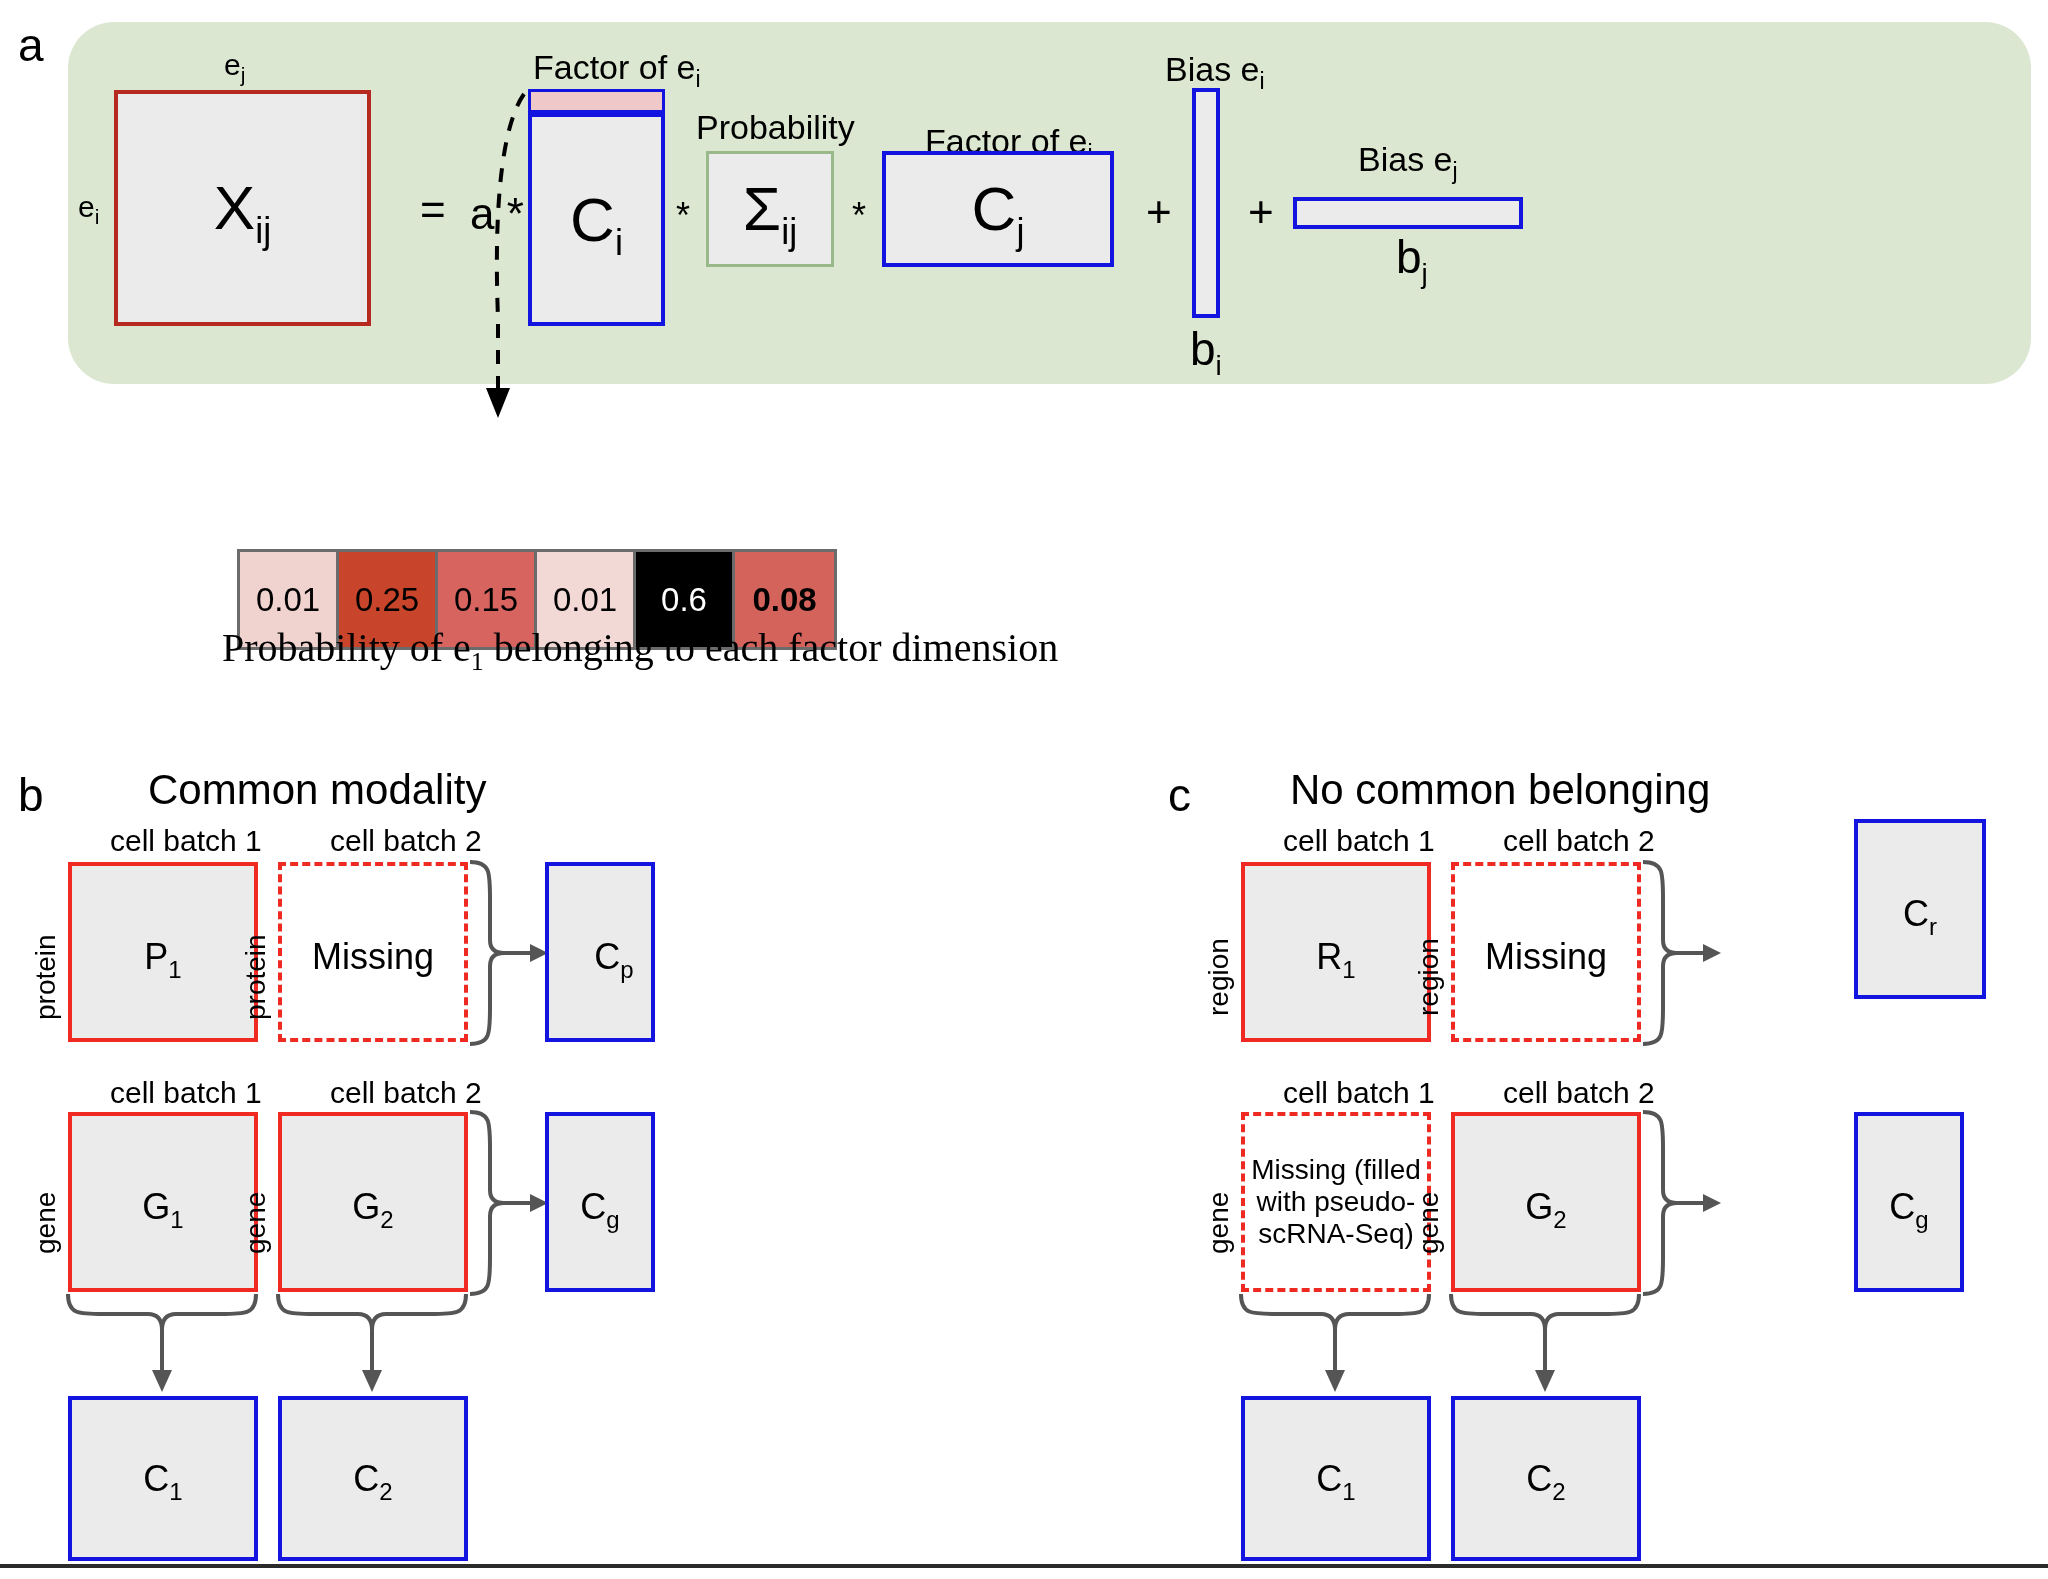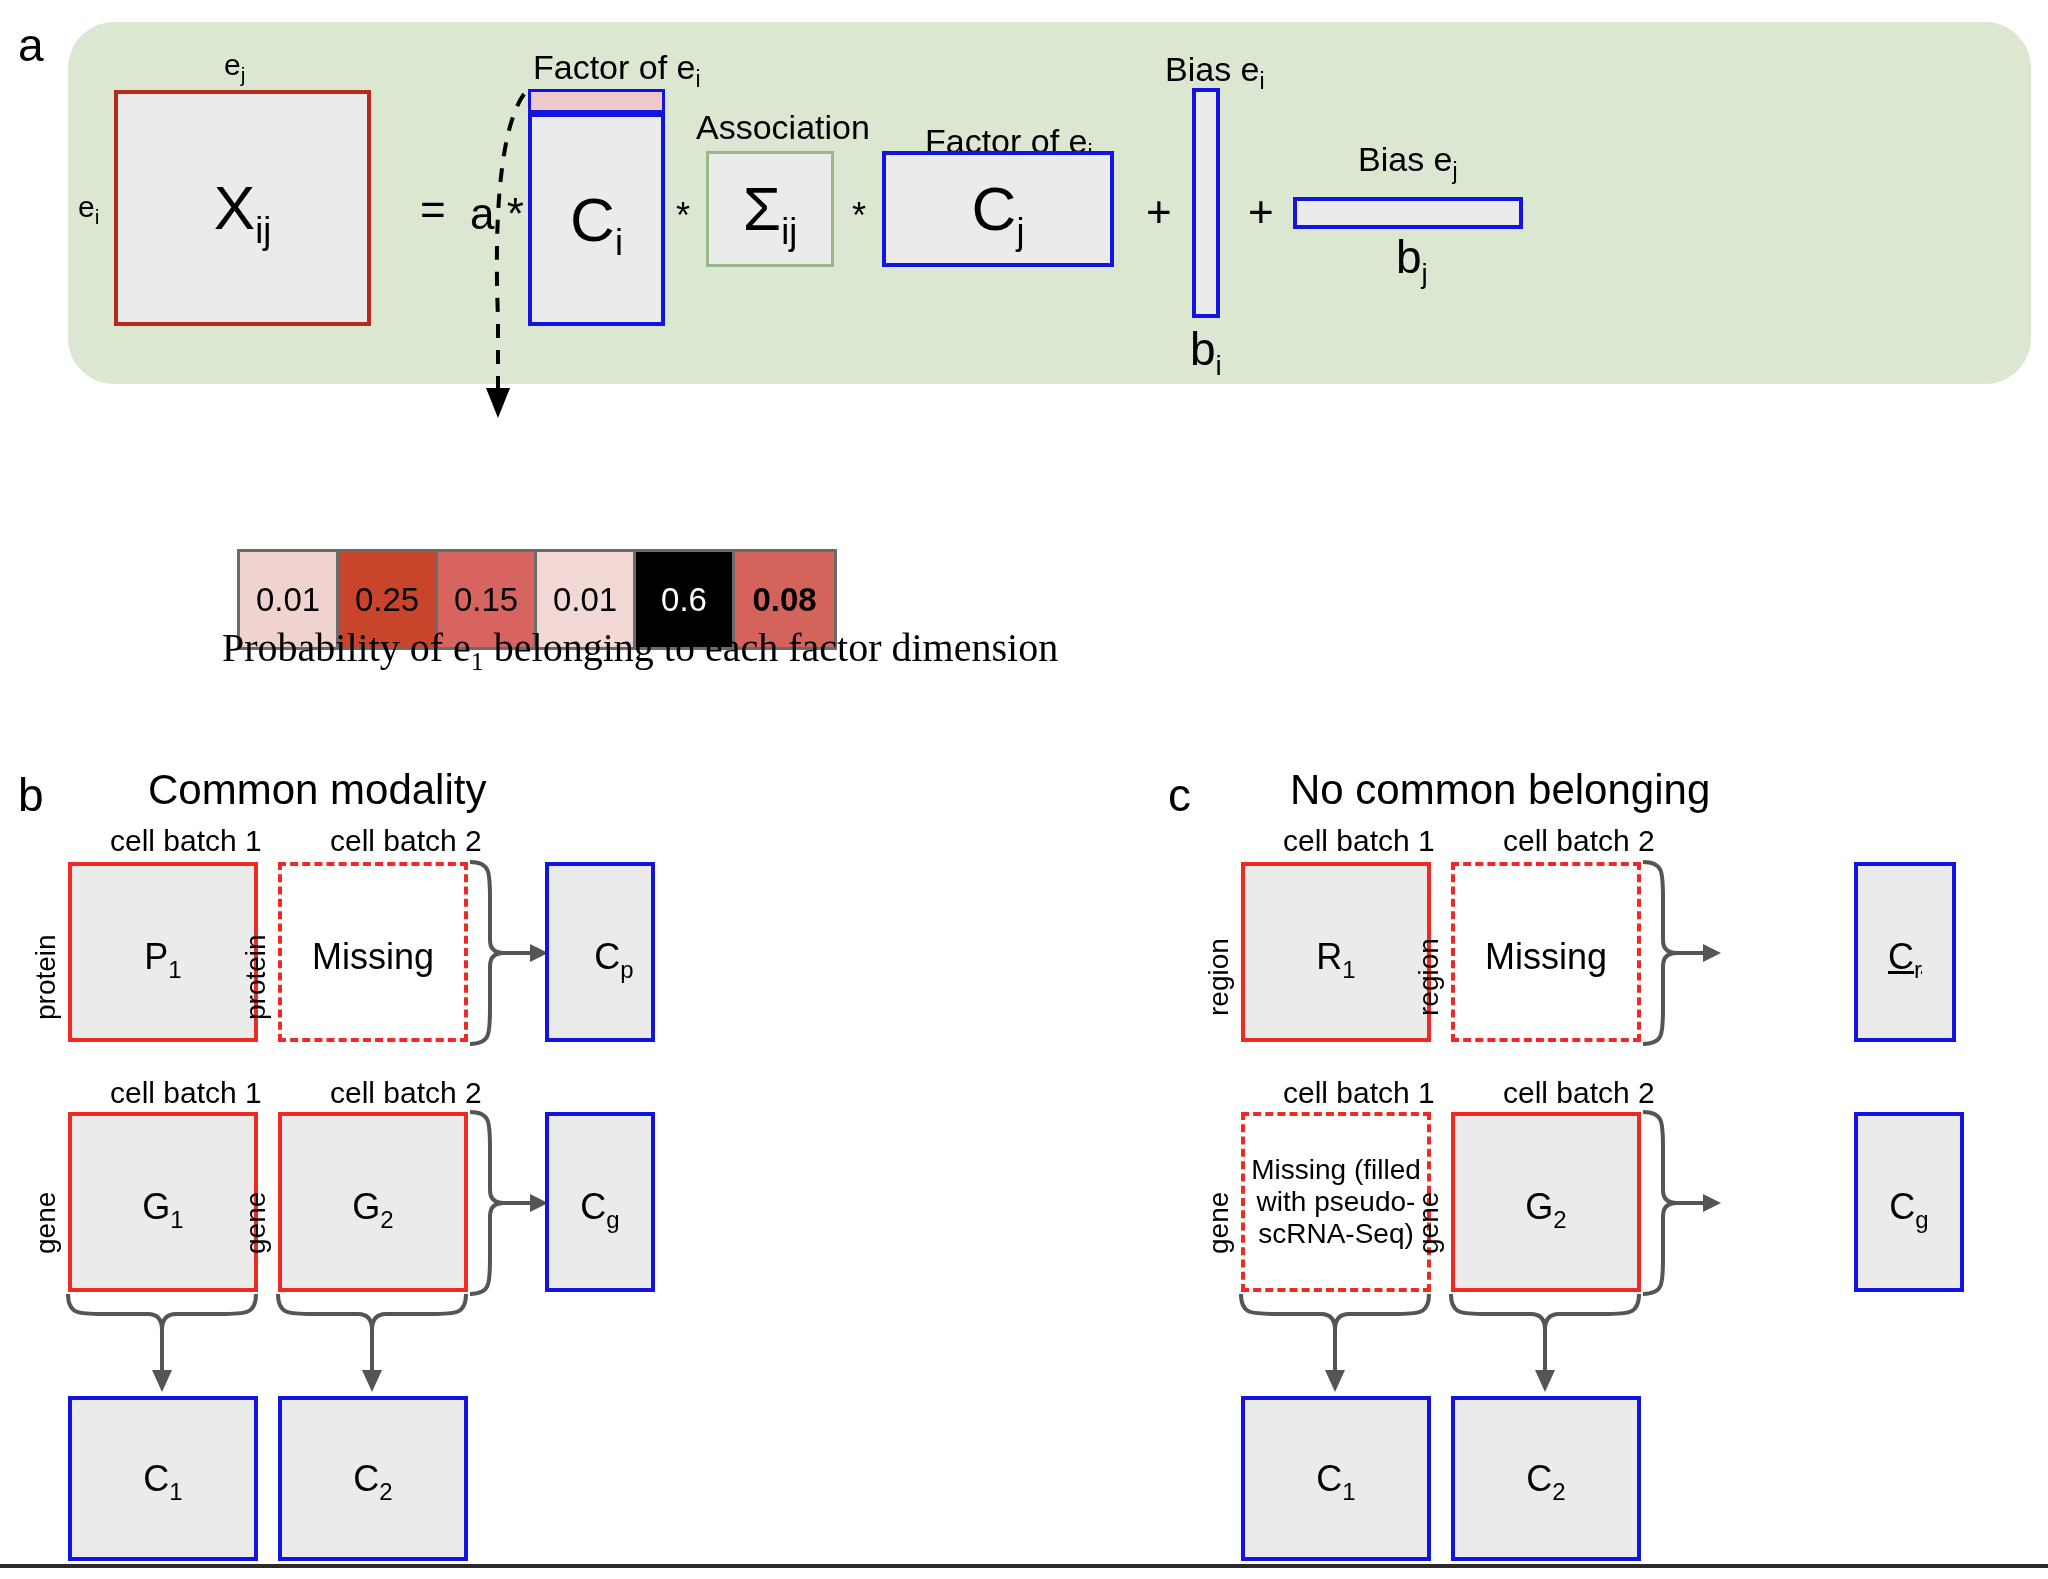--- a/index.html
+++ b/index.html
@@ -74,21 +74,21 @@
 <div class="abs lbl-big" style="left:533px;top:48px;">
   <span>Factor of e</span><sub style="font-size:23px;">i</sub>
 </div>
 <div class="abs pinkstrip" style="left:528px;top:89px;width:137px;height:24px;"></div>
 <div class="abs mat mat-blue mat-center" style="left:528px;top:113px;width:137px;height:213px;">
   <span class="sym"><span>C</span><sub>i</sub></span>
 </div>
 
 <div class="abs op-small" style="left:676px;top:198px;">*</div>
 
-<div class="abs lbl-big" style="left:696px;top:108px;">Association</div>
+<div class="abs lbl-big" style="left:696px;top:108px;">Probability</div>
 <div class="abs mat mat-green mat-center" style="left:706px;top:151px;width:128px;height:116px;">
   <span class="sym"><span>Σ</span><sub>ij</sub></span>
 </div>
 
 <div class="abs op-small" style="left:852px;top:198px;">*</div>
 
 <div class="abs lbl-big" style="left:925px;top:122px;">
   <span>Factor of e</span><sub style="font-size:23px;">j</sub>
 </div>
 <div class="abs mat mat-blue mat-center" style="left:882px;top:151px;width:232px;height:116px;">
@@ -220,21 +220,21 @@
 <div class="abs vert" style="left:1413px;top:886px;height:130px;">region</div>
 <div class="abs box box-red-dashed" style="left:1451px;top:862px;width:190px;height:180px;">
   <div class="boxtxt" style="margin-top:70px;">Missing</div>
 </div>
 
 <svg class="abs" style="left:1641px;top:858px;width:80px;height:190px;">
   <path d="M2,4 C22,4 22,14 22,40 L22,82 C22,92 28,95 36,95 C28,95 22,98 22,108 L22,150 C22,176 22,186 2,186" fill="none" stroke="#555" stroke-width="4"></path>
   <line x1="36" y1="95" x2="68" y2="95" stroke="#555" stroke-width="4"></line>
   <polygon points="80,95 62,86 62,104" fill="#555"></polygon>
 </svg>
-<div class="abs box box-blue" style="left:1854px;top:862px;width:102px;height:180px;text-decoration:underline;">
+<div class="abs box box-blue" style="left:1854px;top:819px;width:132px;height:180px;">
   <div class="boxtxt" style="margin-top:70px;">
     <span>C</span><sub>r</sub>
   </div>
 </div>
 
 <div class="abs boxlabel" style="left:1283px;top:1076px;">cell batch 1</div>
 <div class="abs vert" style="left:1203px;top:1144px;height:110px;">gene</div>
 <div class="abs box box-red-dashed" style="left:1241px;top:1112px;width:190px;height:180px;display:flex;align-items:center;justify-content:center;">
   <div class="boxtxt" style="font-size:28px;padding:0 6px;">Missing (filled with pseudo-scRNA-Seq)</div>
 </div>

